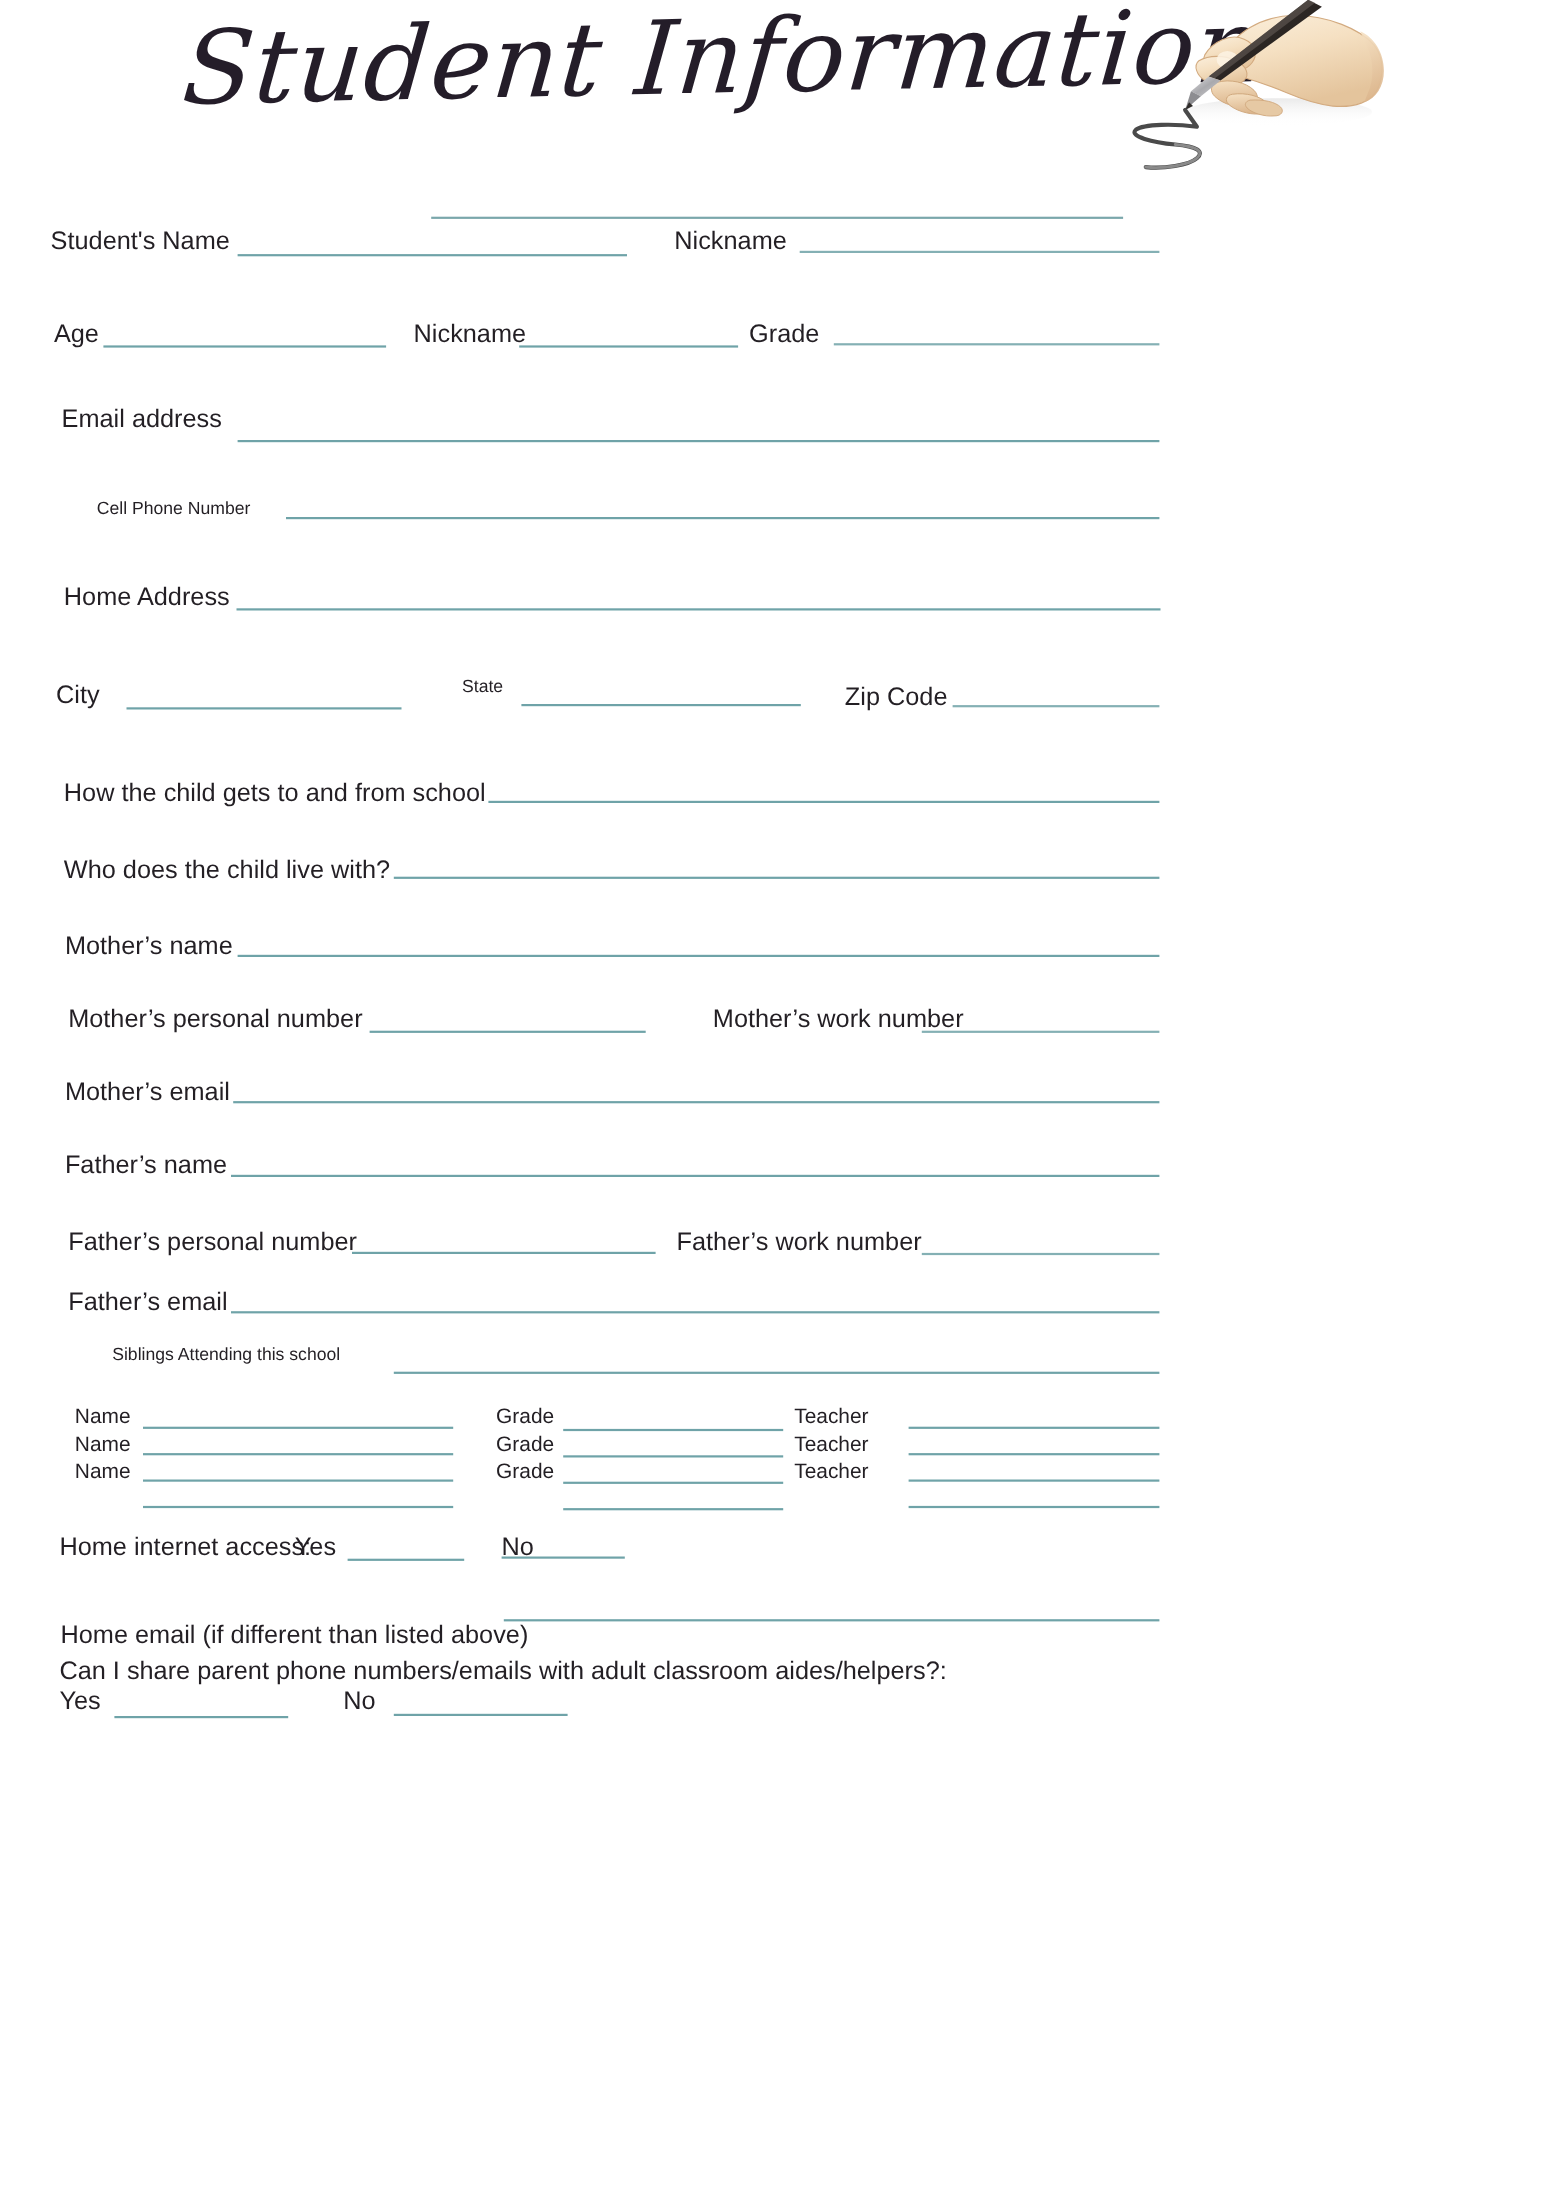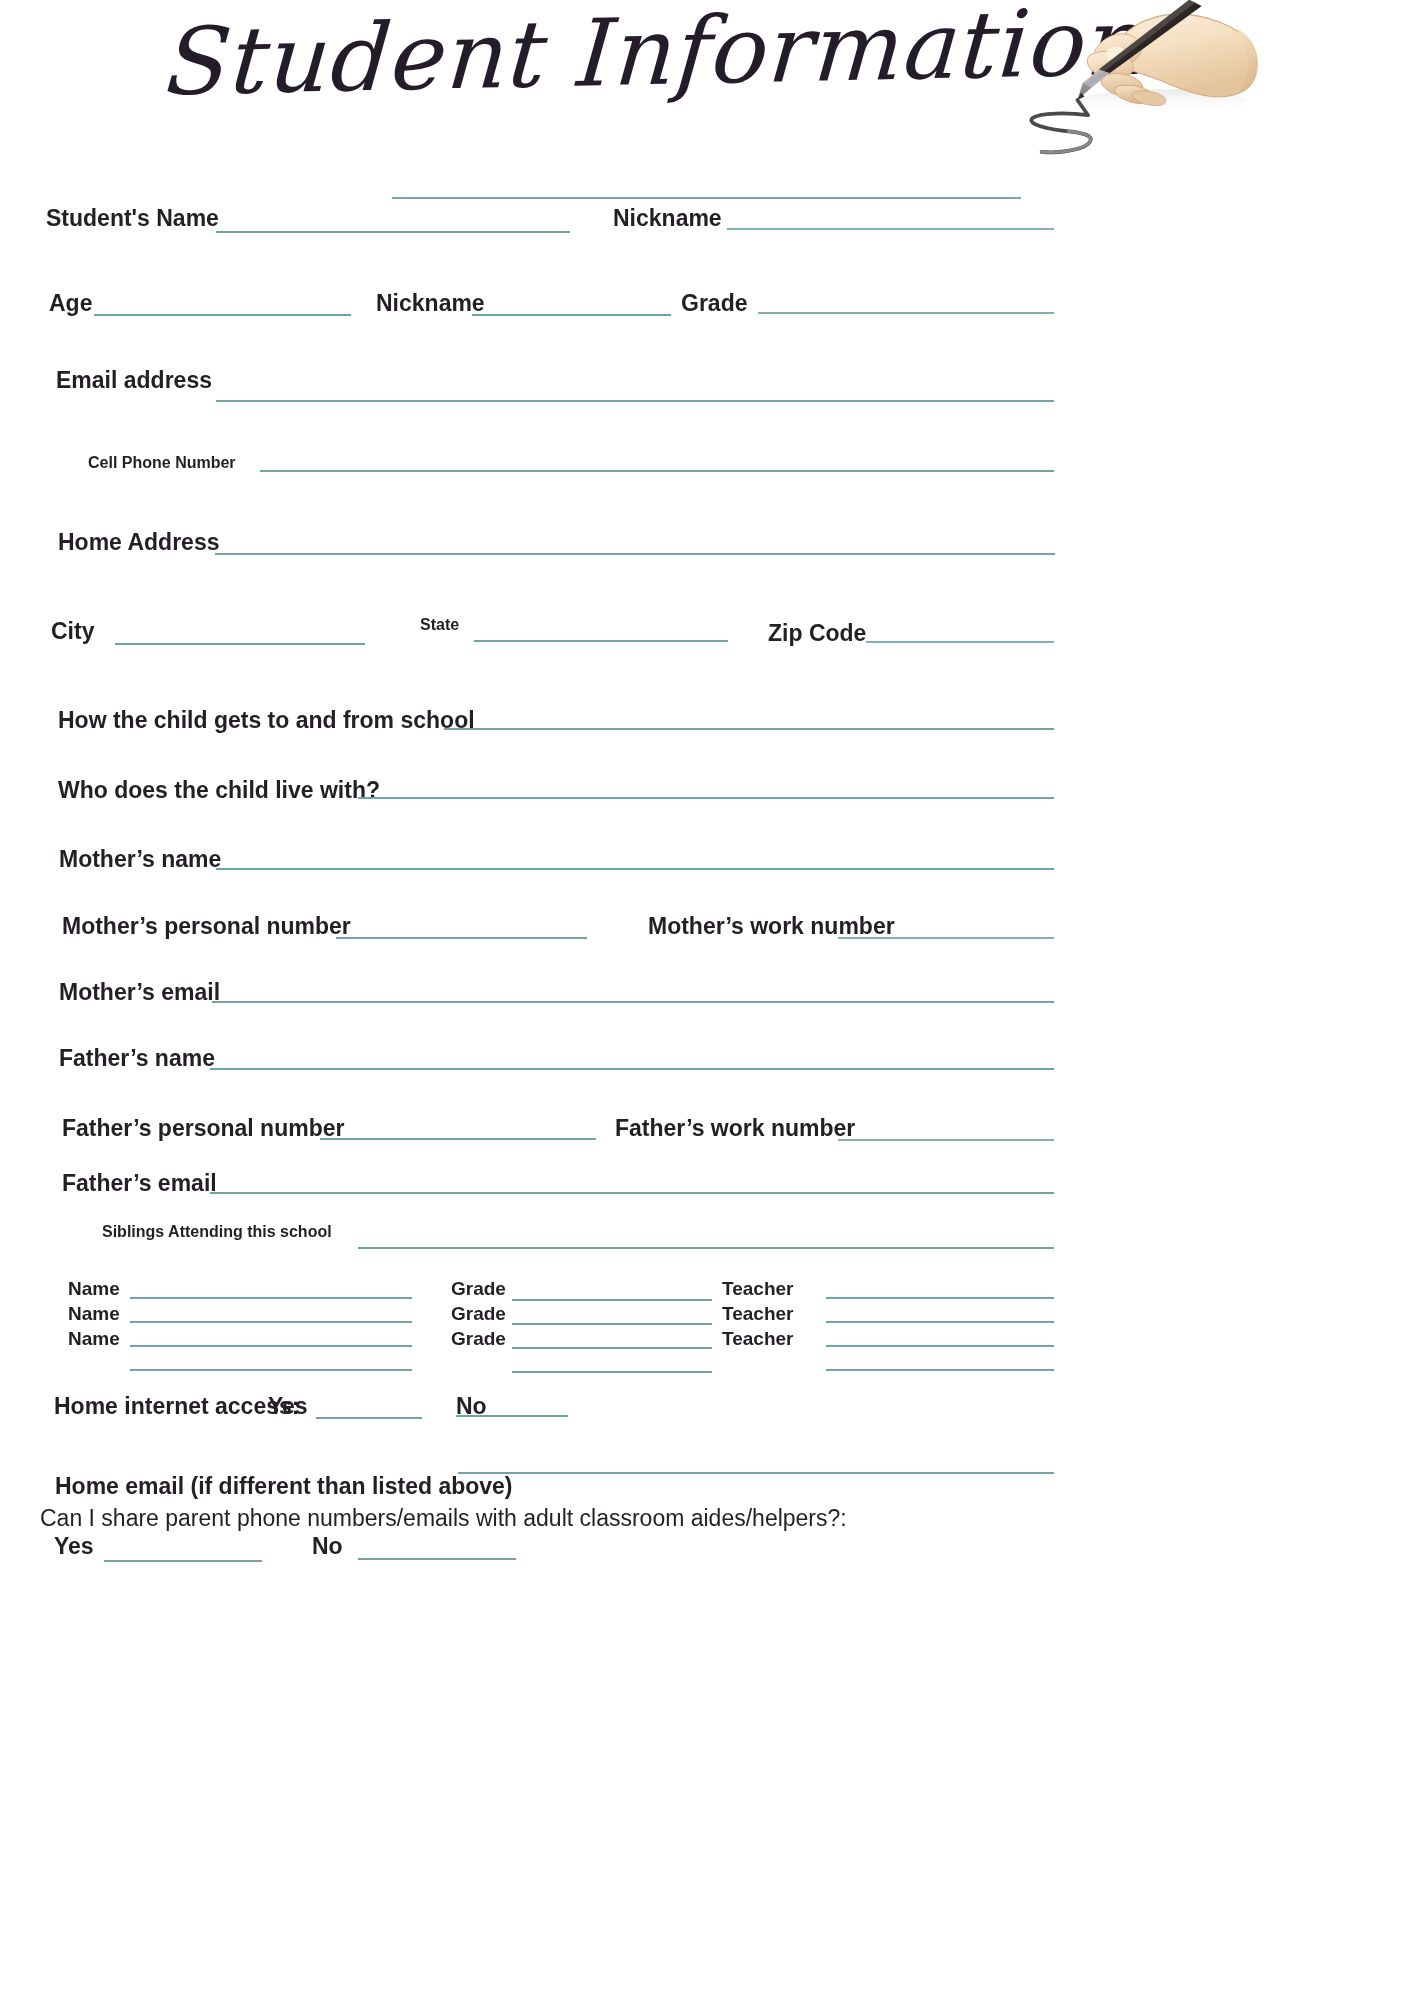--- a/index.html
+++ b/index.html
@@ -66,21 +66,21 @@
     top: 197px;
     width: 629px;
     height: 2px;
     background: #7aa7ab;
   }
 
   
   .lbl {
     position: absolute;
     font-family: "Liberation Sans", sans-serif;
-    font-weight: 700;
+    font-weight: 400;
     color: #231f24;
     white-space: nowrap;
     font-size: 23px;
     line-height: 1;
   }
 
   .lbl.sm { font-size: 16px; margin-left: 22px; }
   .lbl.xs { font-size: 19px; }
 
   .rule {
@@ -270,21 +270,21 @@
   <div class="lbl" style="left:54px; top:1395px;">Home internet access:</div>
   <div class="lbl" style="left:268px; top:1395px;">Yes</div>
   <div class="rule" style="left:316px; top:1417px; width:106px;"></div>
 
   <div class="lbl" style="left:456px; top:1395px;">No</div>
   <div class="rule" style="left:456px; top:1415px; width:112px;"></div>
 
   <div class="lbl" style="left:55px; top:1451px;margin-top:24px;">Home email (if different than listed above)</div>
   <div class="rule" style="left:458px; top:1472px; width:596px;"></div>
 
-  <div class="note-big" style="left:40px; top:1505px;">Can I share parent phone numbers/emails with adult classroom aides/helpers?:</div>
+  <div class="note-big" style="left:54px; top:1505px;">Can I share parent phone numbers/emails with adult classroom aides/helpers?:</div>
 
   <div class="lbl" style="left:54px; top:1535px;">Yes</div>
   <div class="rule" style="left:104px; top:1560px; width:158px;"></div>
 
   <div class="lbl" style="left:312px; top:1535px;">No</div>
   <div class="rule" style="left:358px; top:1558px; width:158px;"></div>
 
 </div>
 
 </body></html>

